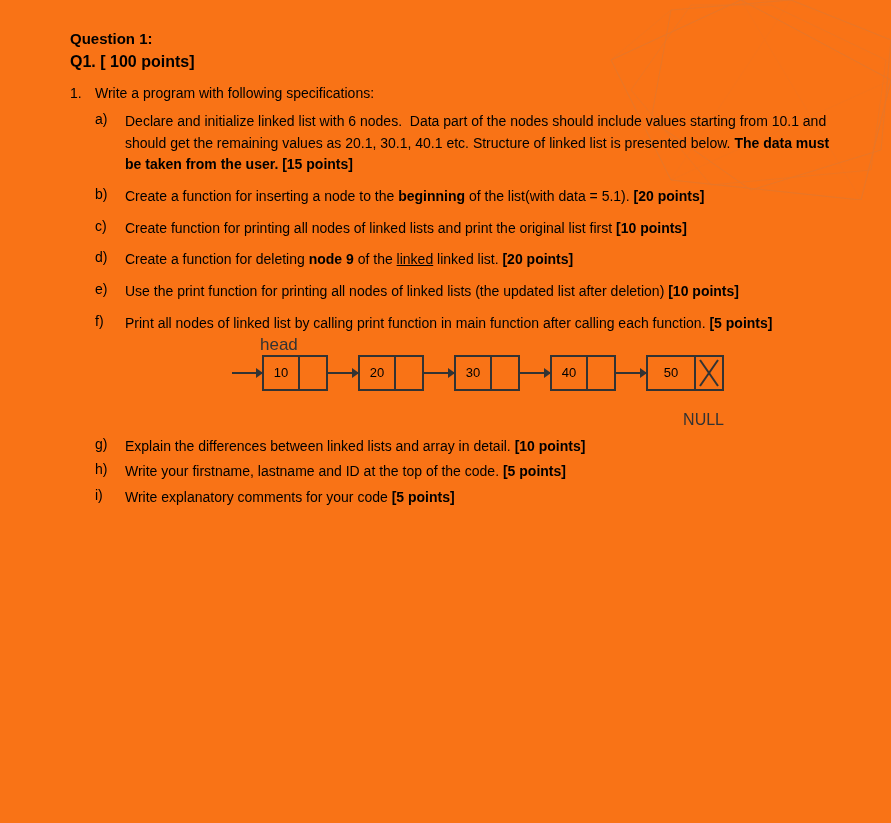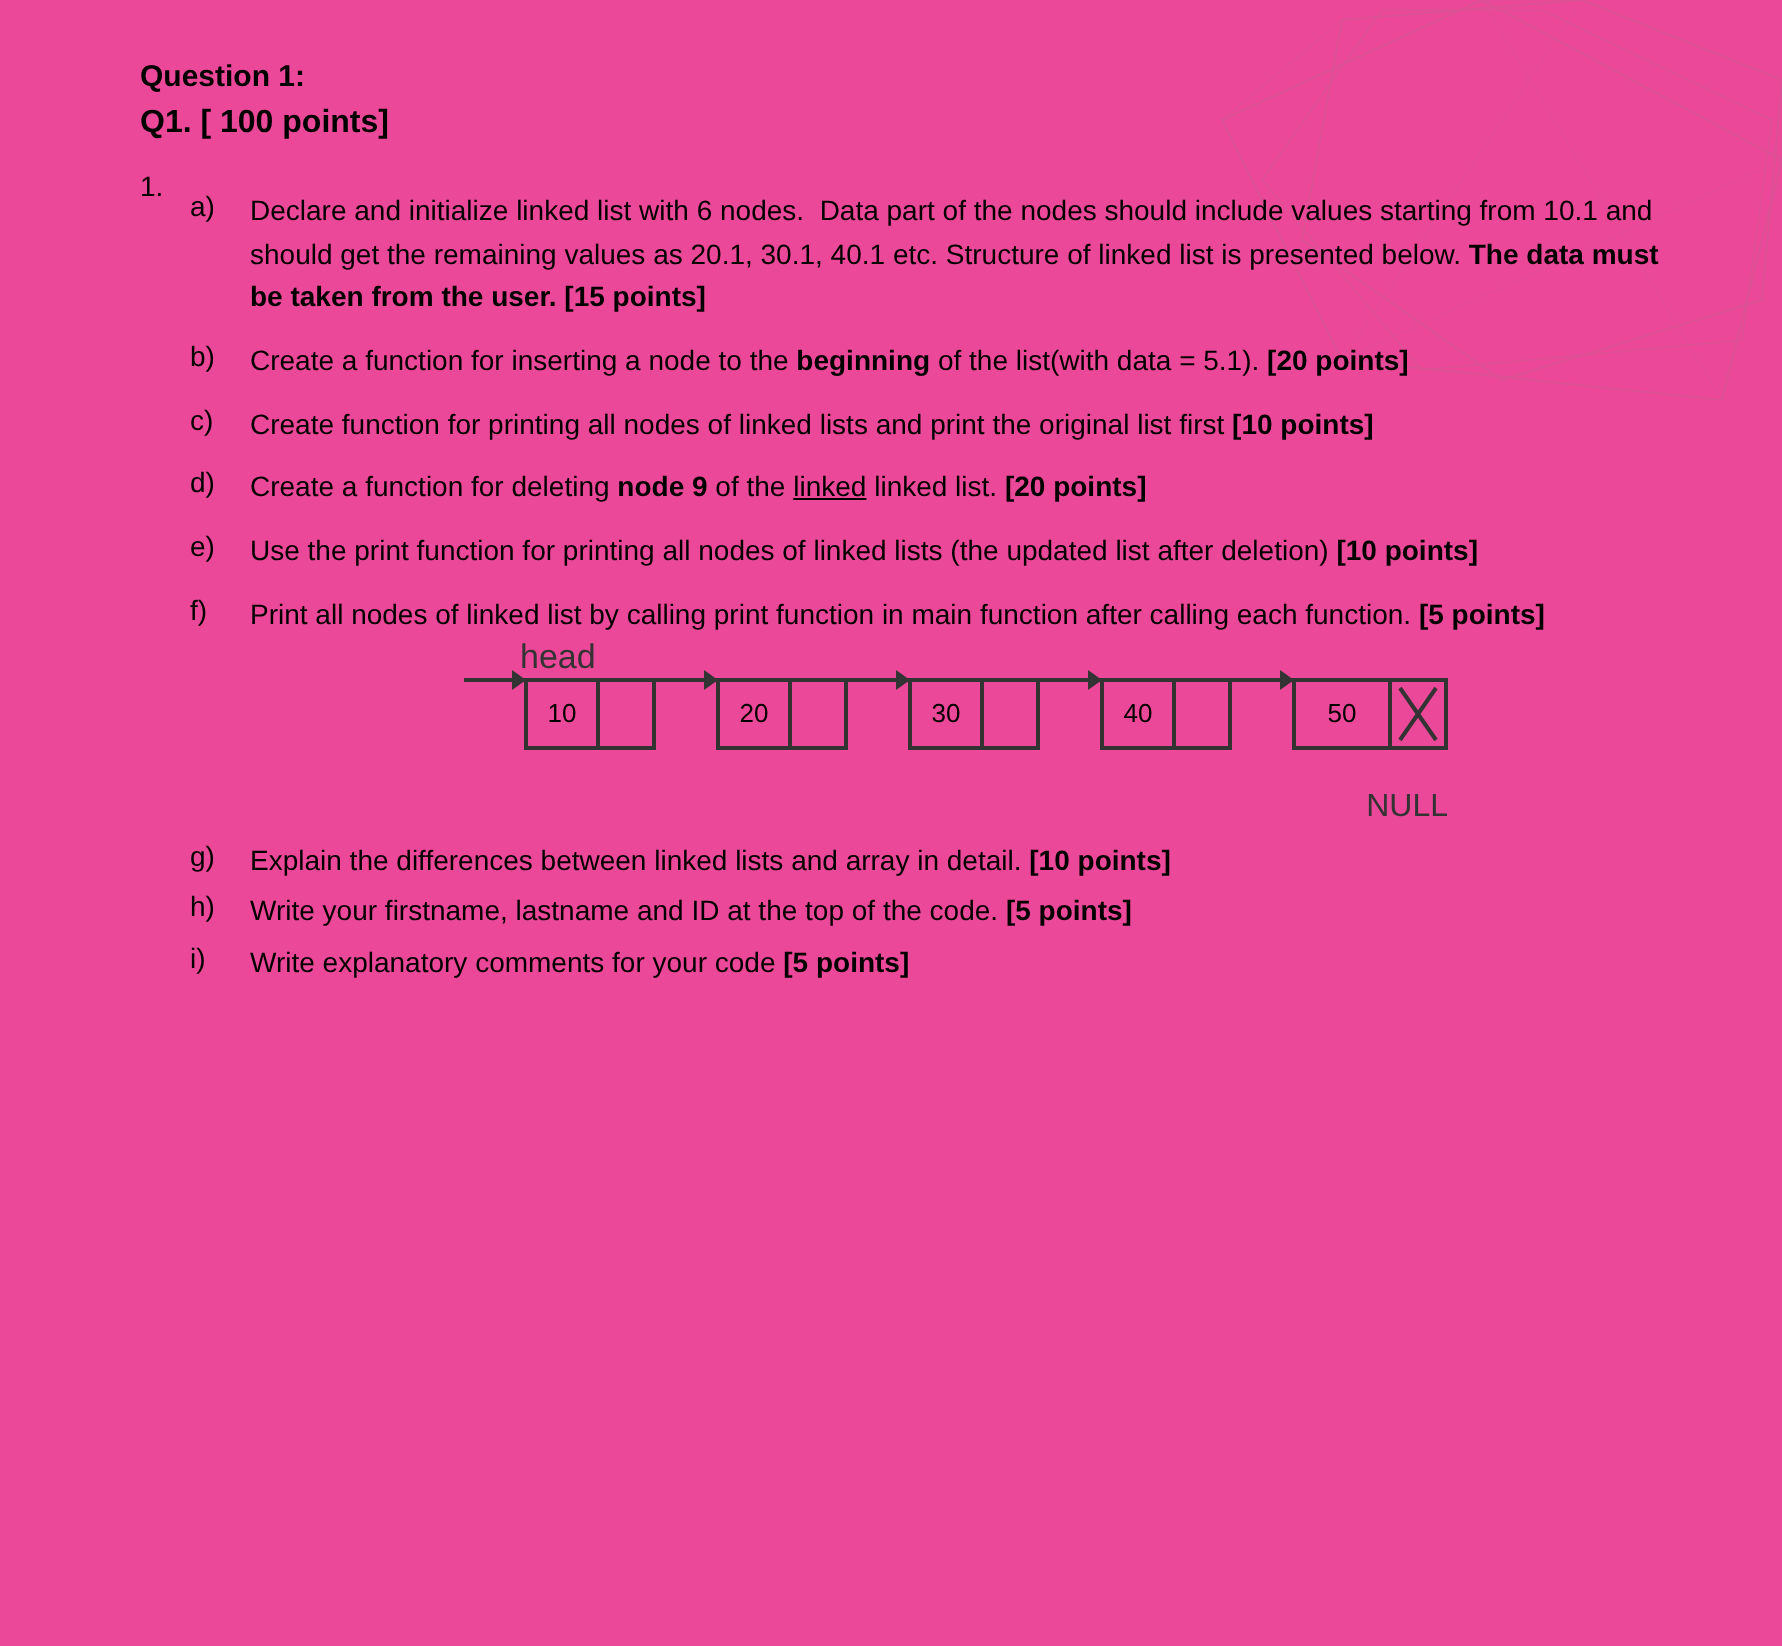--- a/index.html
+++ b/index.html
@@ -14,21 +14,21 @@
       background: #f0f0f0;
       display: flex;
       justify-content: center;
       align-items: flex-start;
       min-height: 823px;
     }
 
     .page-container {
       width: 891px;
       min-height: 823px;
-      background: #ec4899;
+      background: #f97316;
       position: relative;
       overflow: hidden;
     }
 
     .background-pattern {
       position: absolute;
       top: 0;
       right: 0;
       width: 300px;
       height: 200px;
@@ -104,21 +104,21 @@
       display: flex;
       justify-content: center;
       align-items: center;
       margin: 20px 0 25px 0;
       padding-left: 20px;
     }
 
     .diagram-wrapper {
       position: relative;
       display: flex;
-      align-items: flex-start;
+      align-items: center;
     }
 
     .head-label {
       position: absolute;
       top: -20px;
       left: 28px;
       font-size: 17px;
       color: #333;
     }
 
@@ -250,20 +250,21 @@
   <div class="content">
 
     <div class="question-title">Question 1:</div>
 
     <div class="q1-header">Q1. [ 100 points]</div>
 
     <ol class="main-list">
       <li>
         <span class="num">1.</span>
         <div style="flex:1">
+          <span>Write a program with following specifications:</span>
 
           
           <ul class="sub-list" style="margin-top: 10px;">
 
             <li>
               <span class="letter">a)</span>
               <div class="text-block">
                 Declare and initialize linked list with 6 nodes.&nbsp; Data part of the nodes should include values starting from 10.1 and should get the remaining values as 20.1, 30.1, 40.1 etc. Structure of linked list is presented below. <span class="bold">The data must be taken from the user. [15 points]</span>
               </div>
             </li>

